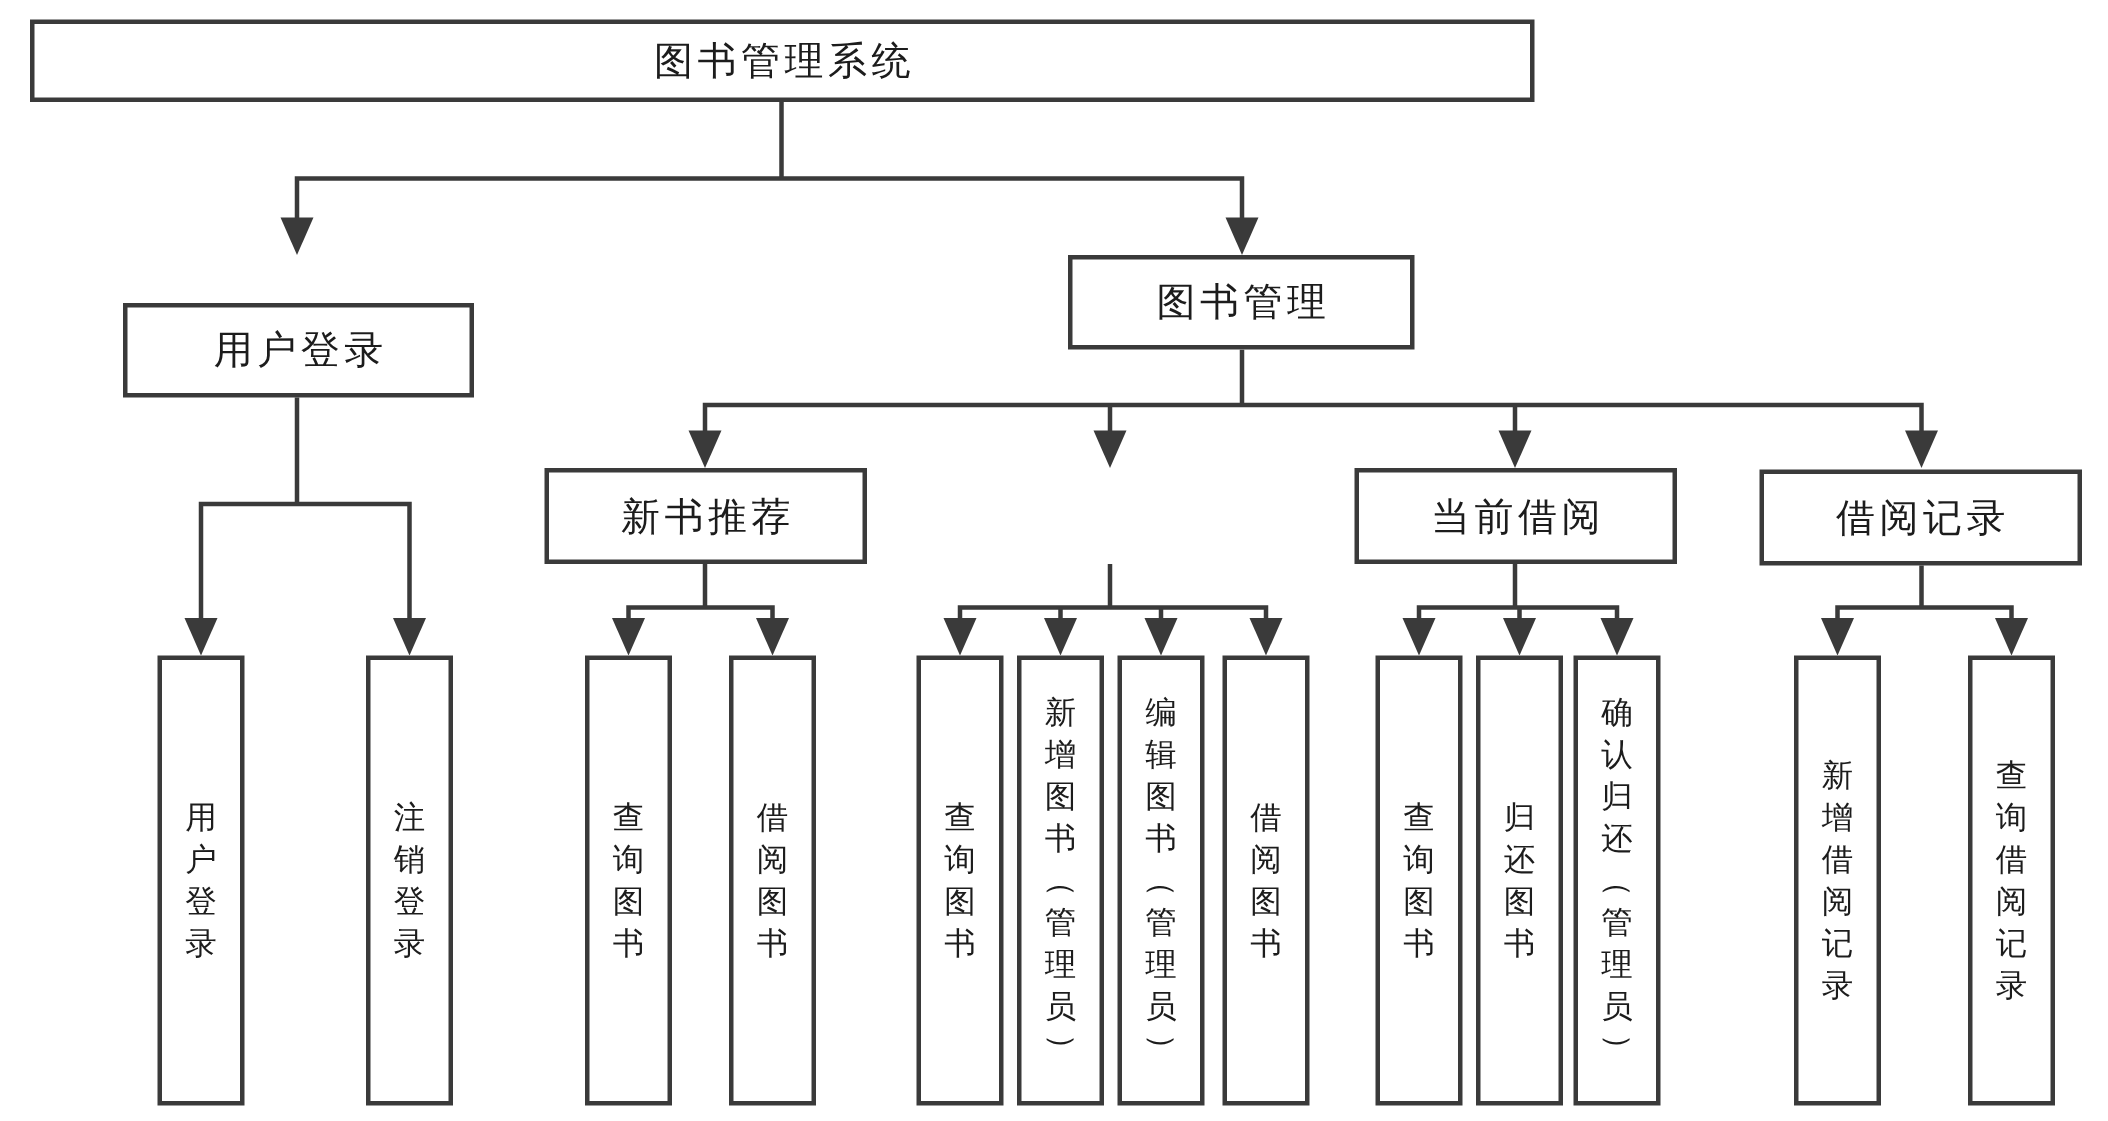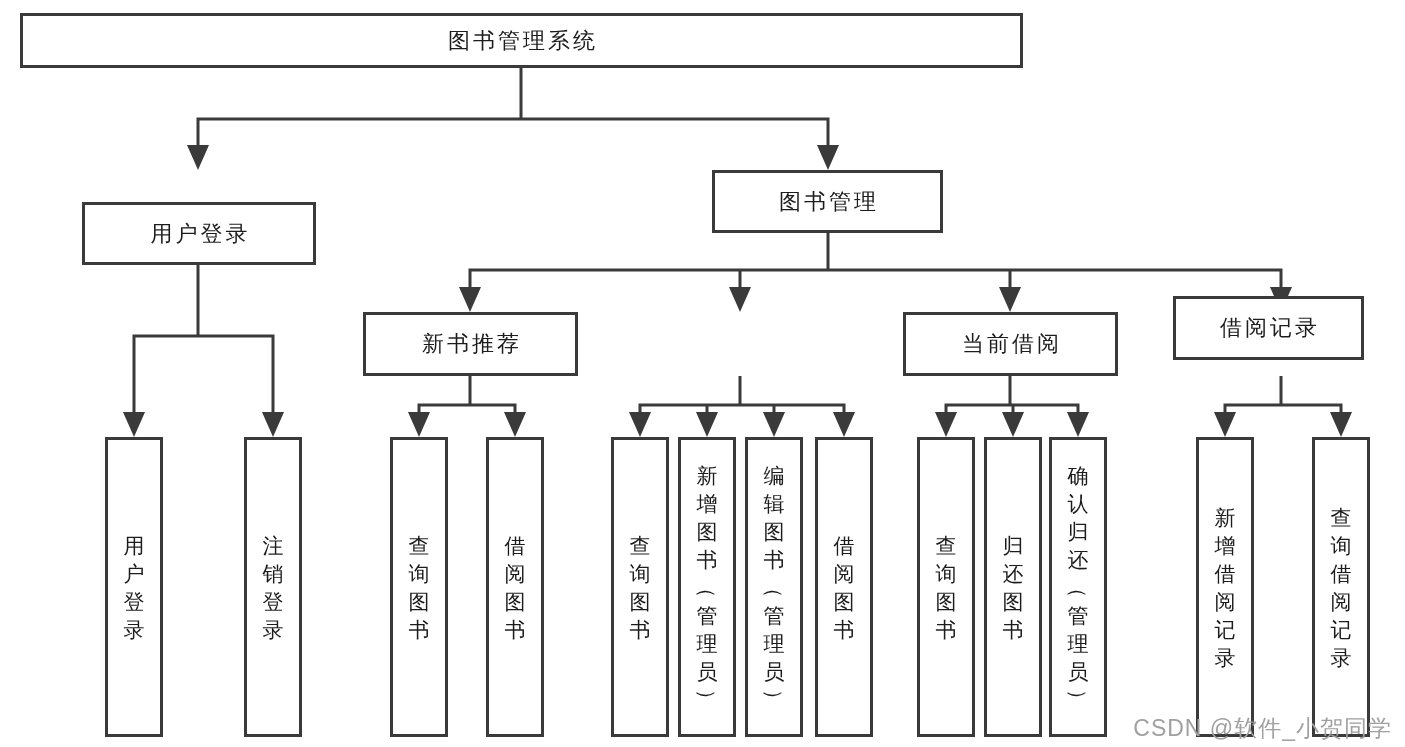--- a/index.html
+++ b/index.html
@@ -36,21 +36,21 @@
   }
 
   .hbox {
     position: absolute;
     box-sizing: border-box;
     border: 3px solid var(--line);
     background: #fff;
     display: flex;
     align-items: center;
     justify-content: center;
-    font-size: 22px;
+    font-size: 26px;
     letter-spacing: 3px;
     text-indent: 3px;
     color: var(--text);
     white-space: nowrap;
   }
 
   .vbox {
     position: absolute;
     box-sizing: border-box;
     border: 3px solid var(--line);
@@ -83,21 +83,21 @@
   }
 
   
   #node-root            { left: 20px;   top: 13px;  width: 1003px; height: 55px; }
   #node-user-login      { left: 82px;   top: 170px; width: 234px;  height: 63px; margin-top: 32px; }
   #node-book-management { left: 712px;  top: 170px; width: 231px;  height: 63px; }
 
   #node-new-book-recommend { left: 363px;  top: 312px; width: 215px; height: 64px; }
   #node-book-borrowing     { left: 633px;  top: 312px; width: 215px; height: 64px; }
   #node-current-borrowing  { left: 903px;  top: 312px; width: 215px; height: 64px; }
-  #node-borrowing-records  { left: 1173px; top: 296px; width: 191px; height: 64px; }
+  #node-borrowing-records  { left: 1173px; top: 313px; width: 215px; height: 64px; }
 
   #leaf-login-0   { left: 105px; }
   #leaf-login-1   { left: 244px; }
   #leaf-rec-0     { left: 390px; }
   #leaf-rec-1     { left: 486px; }
   #leaf-borrow-0  { left: 611px; }
   #leaf-borrow-1  { left: 678px; }
   #leaf-borrow-2  { left: 745px; }
   #leaf-borrow-3  { left: 815px; }
   #leaf-cur-0     { left: 917px; }
@@ -255,14 +255,13 @@
     </div>
   <div id="leaf-rec2-1" class="vbox">
       <span class="vchar">查</span>
       <span class="vchar">询</span>
       <span class="vchar">借</span>
       <span class="vchar">阅</span>
       <span class="vchar">记</span>
       <span class="vchar">录</span>
     </div>
 
-  <div class="watermark">CSDN @软件_小贺同学</div>
 </div>
 
 </body></html>

